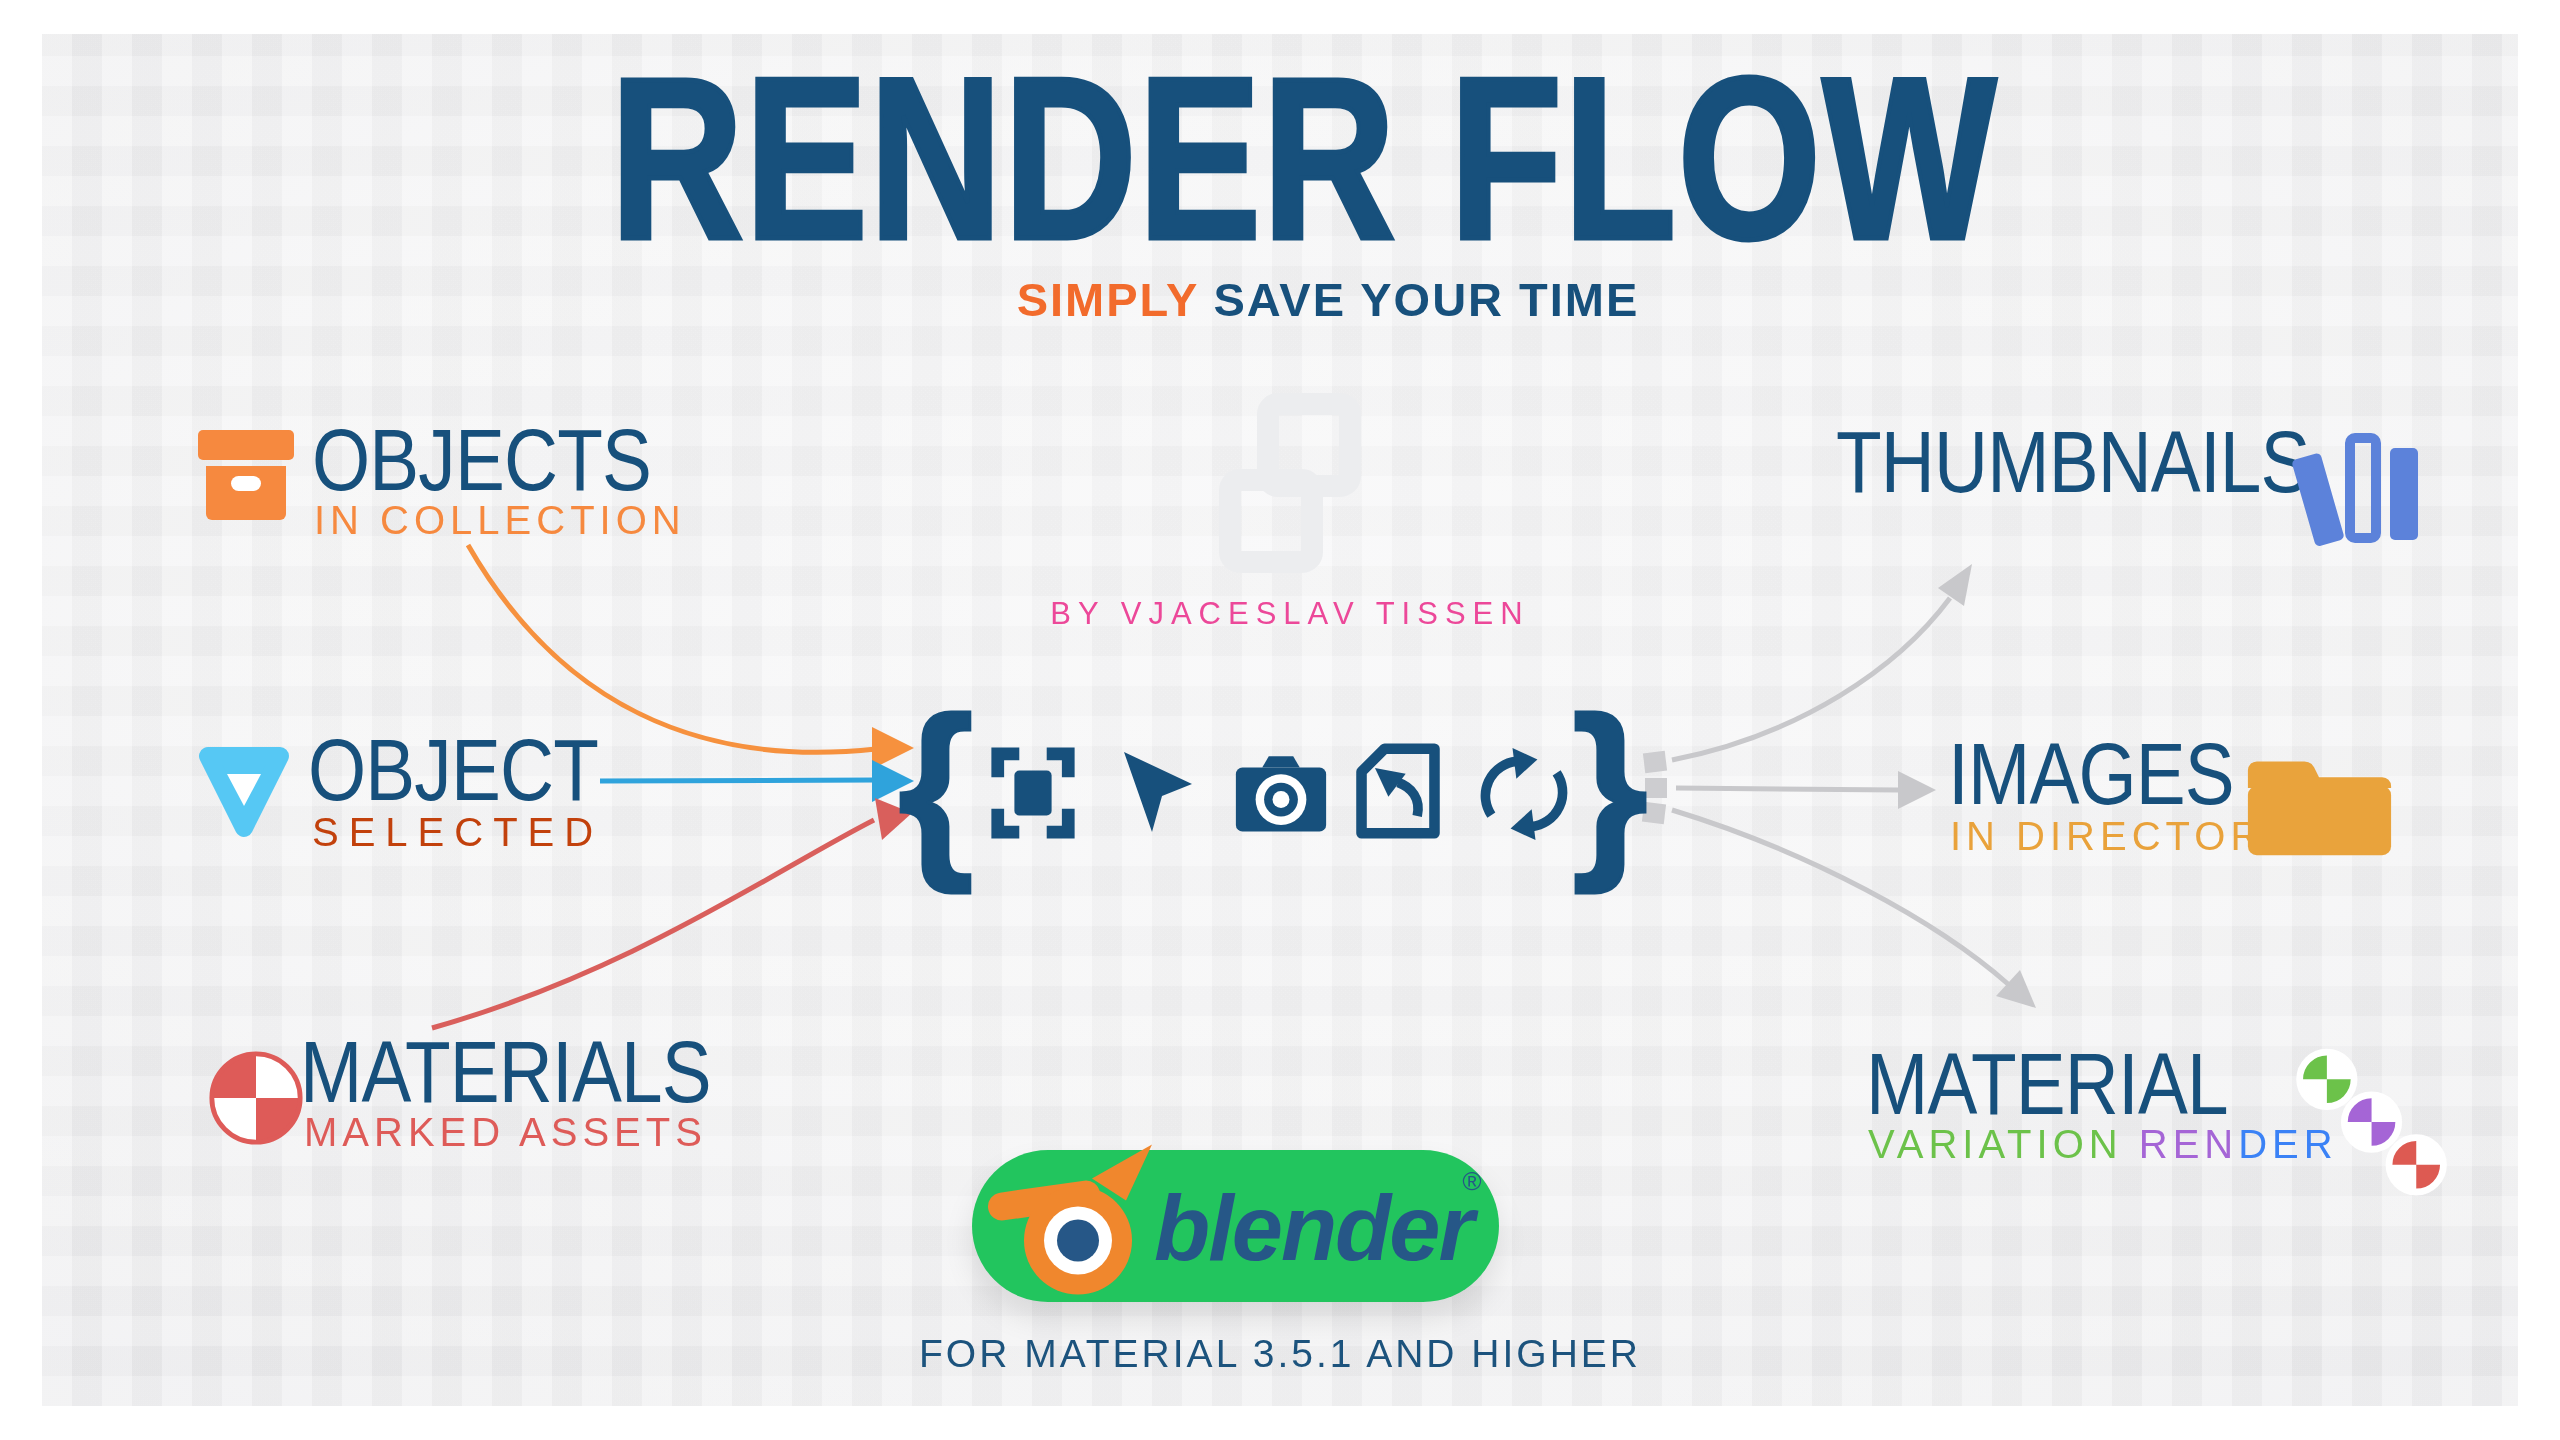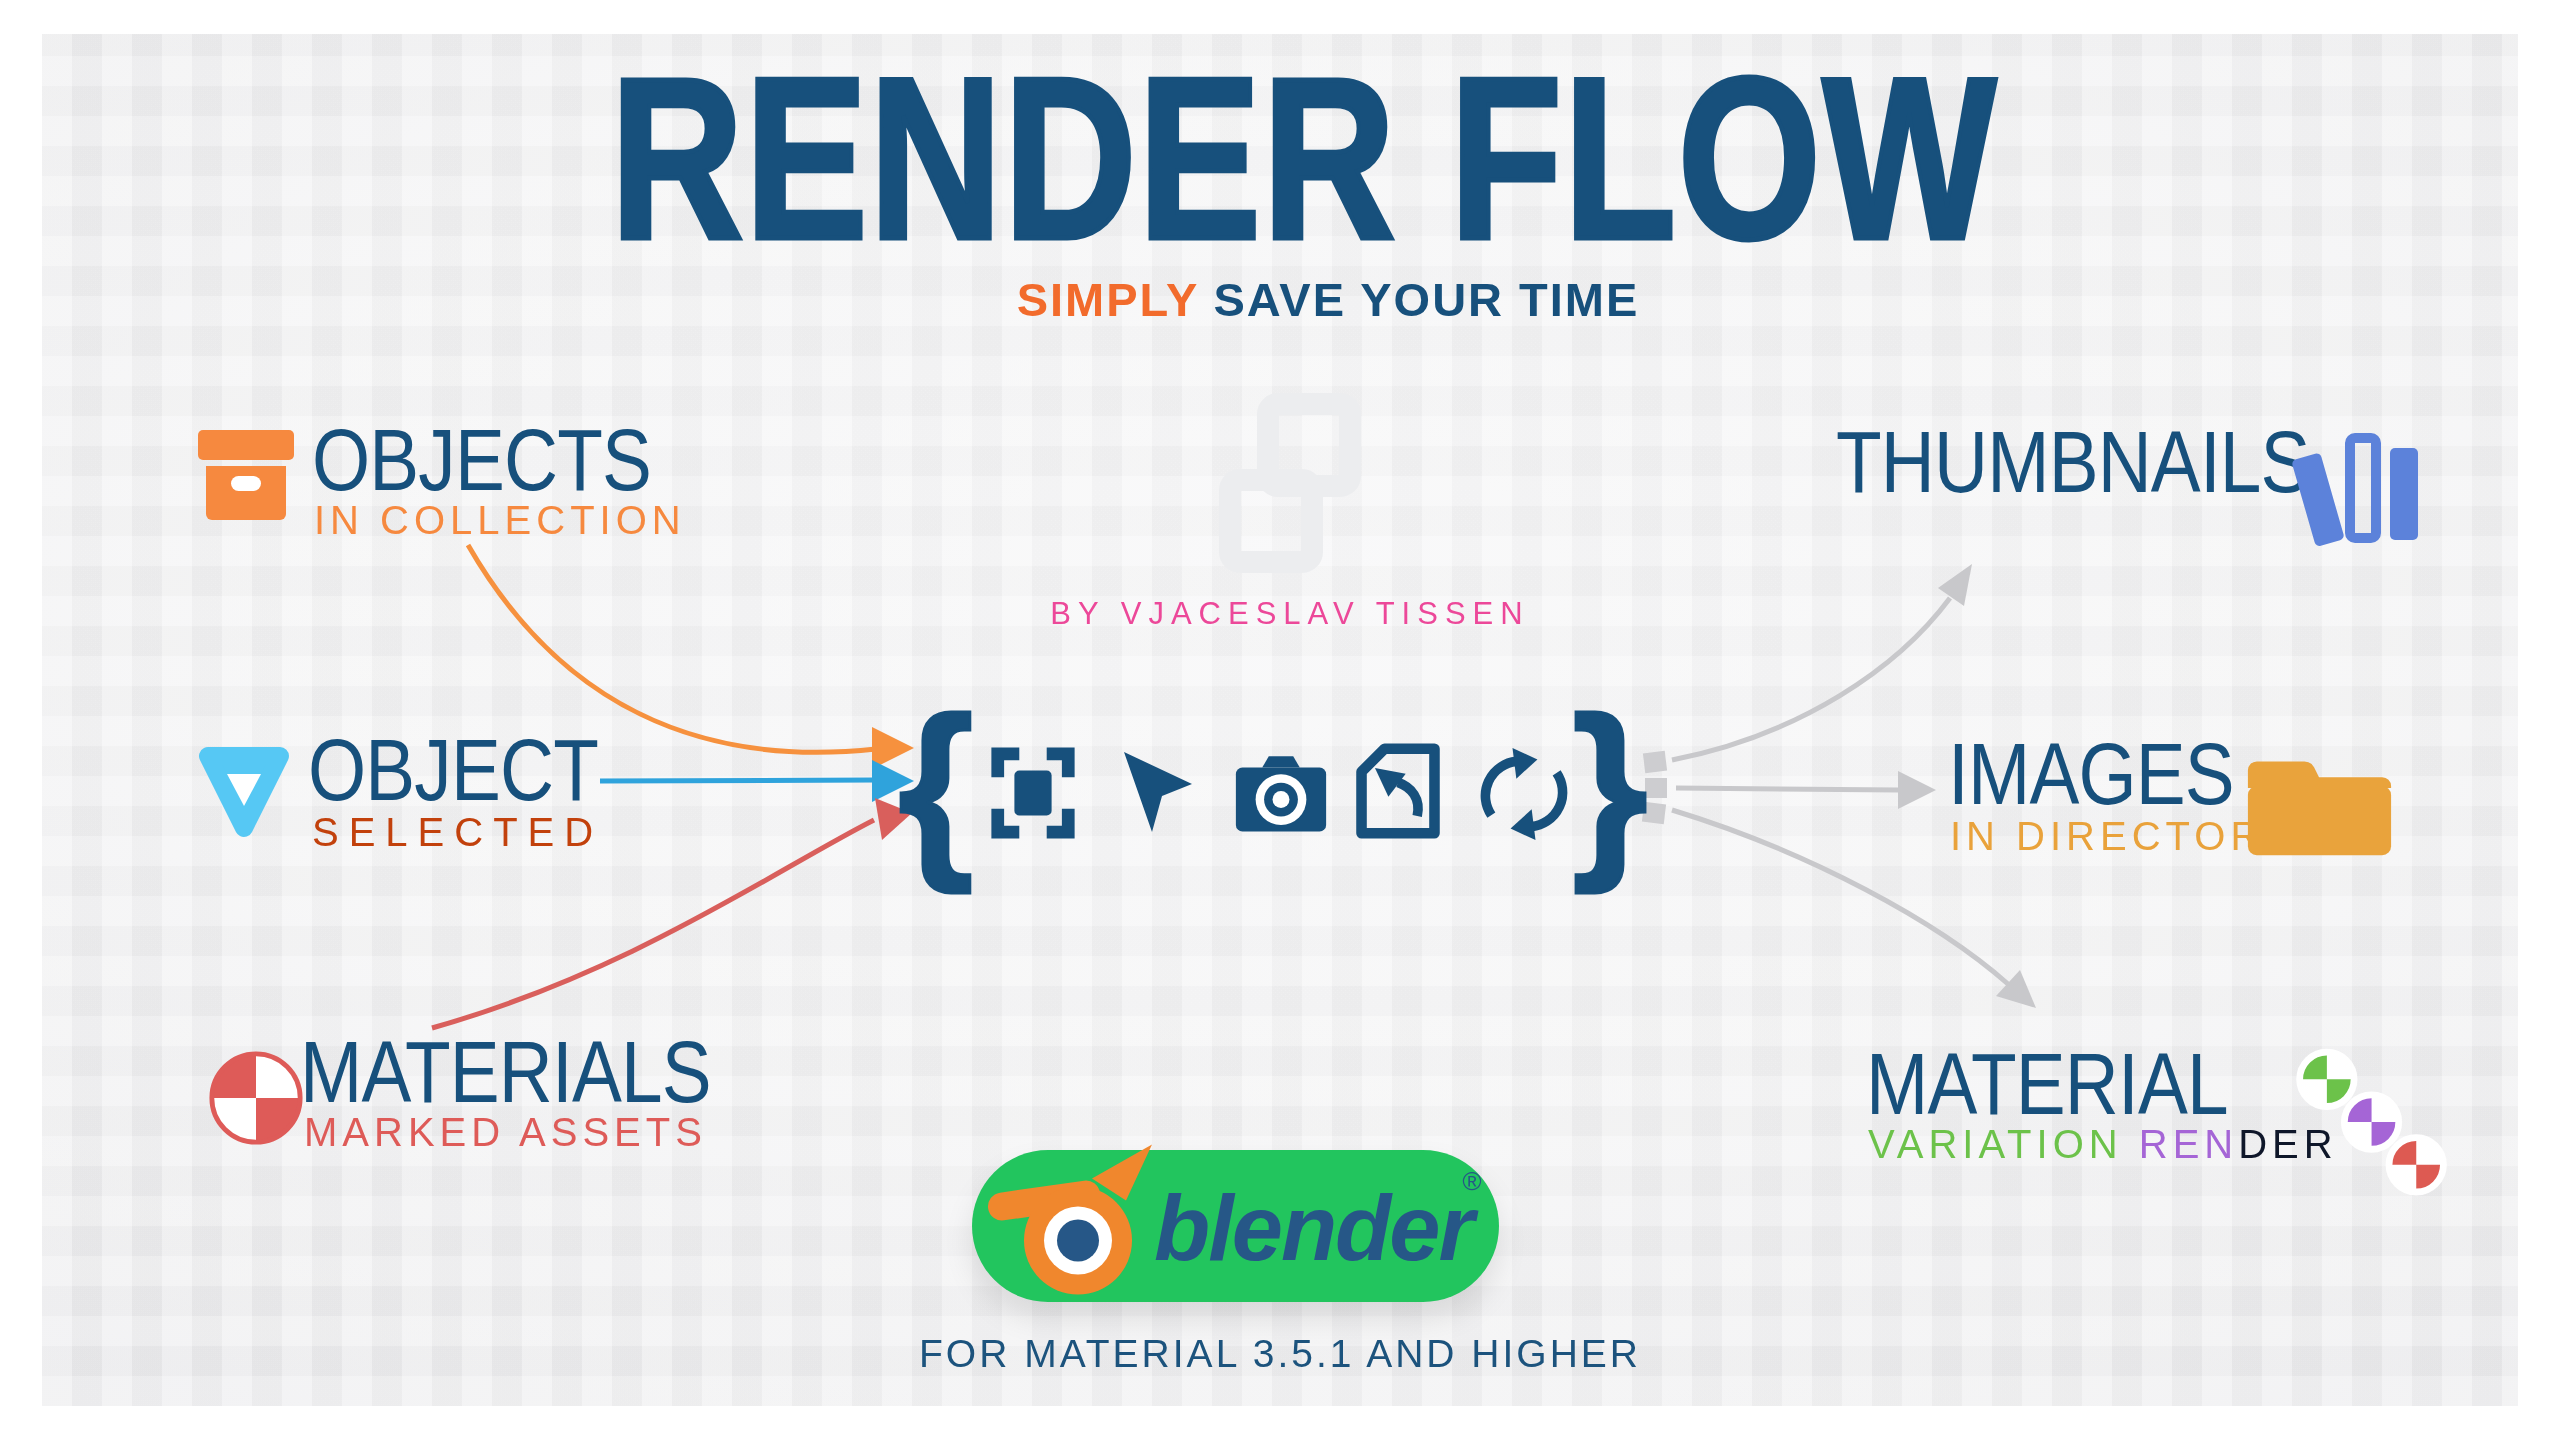--- a/index.html
+++ b/index.html
@@ -23,21 +23,21 @@
   .wm-logo{position:absolute;left:1190px;top:382px;z-index:1;}
   .wm-credit{position:absolute;left:1040px;top:596px;width:500px;text-align:center;
              font-size:31px;letter-spacing:7px;color:#ec4899;z-index:1;}
   
   .item-title{position:absolute;font-size:88px;line-height:88px;color:#17507C;z-index:3;white-space:nowrap;}
   .item-title > span{display:inline-block;transform:scaleX(0.85);transform-origin:left center;letter-spacing:-1px;}
   .item-sub{position:absolute;font-size:40px;line-height:40px;letter-spacing:5px;z-index:3;white-space:pre;}
   .ls-wide{letter-spacing:10px;}
   .c-orange{color:#F6893F;} .c-sky{color:#c2410c;} .c-red{color:#DE5B58;}
   .c-cornflower{color:#5C82DA;} .c-amber{color:#E9A23B;}
-  .c-green{color:#6CC24A;} .c-purple{color:#A565D6;} .c-red2{color:#0f172a;margin-top:24px;}
+  .c-green{color:#6CC24A;} .c-purple{color:#A565D6;} .c-red2{color:#3b82f6;margin-top:24px;}
   .icon{position:absolute;z-index:3;}
   
   .brace{position:absolute;font-size:195px;line-height:195px;font-weight:bold;color:#17507C;
          -webkit-text-stroke:3px #17507C;z-index:3;}
   
   .arrows{position:absolute;left:0;top:0;z-index:2;}
   
   .pill{position:absolute;left:972px;top:1150px;width:527px;height:152px;background:#22c55e;
         border-radius:80px;box-shadow:0 16px 30px rgba(0,0,0,0.10);z-index:3;font-style:italic;}
   .blender-word{position:absolute;left:182px;top:28px;font-size:92px;line-height:100px;

